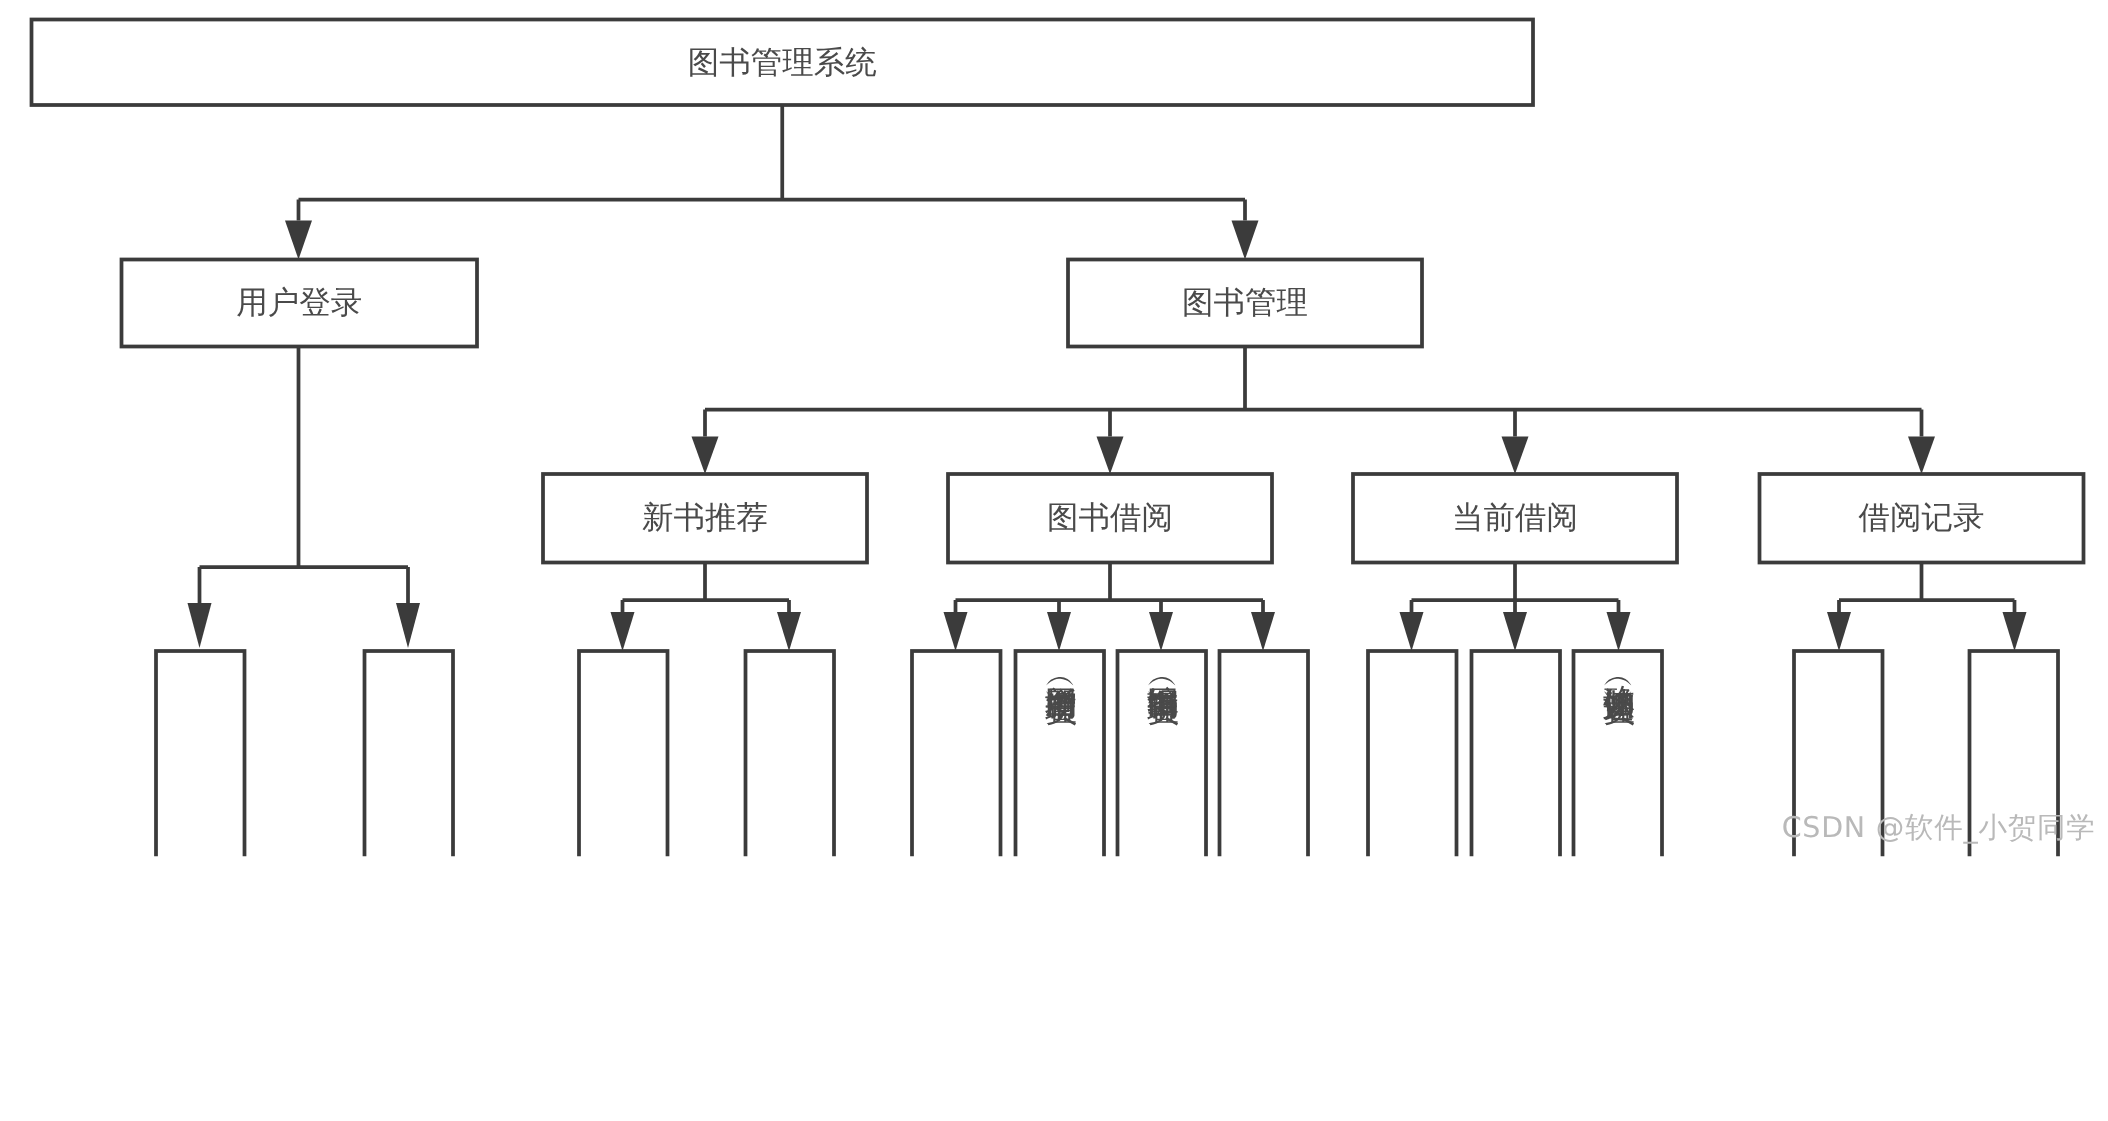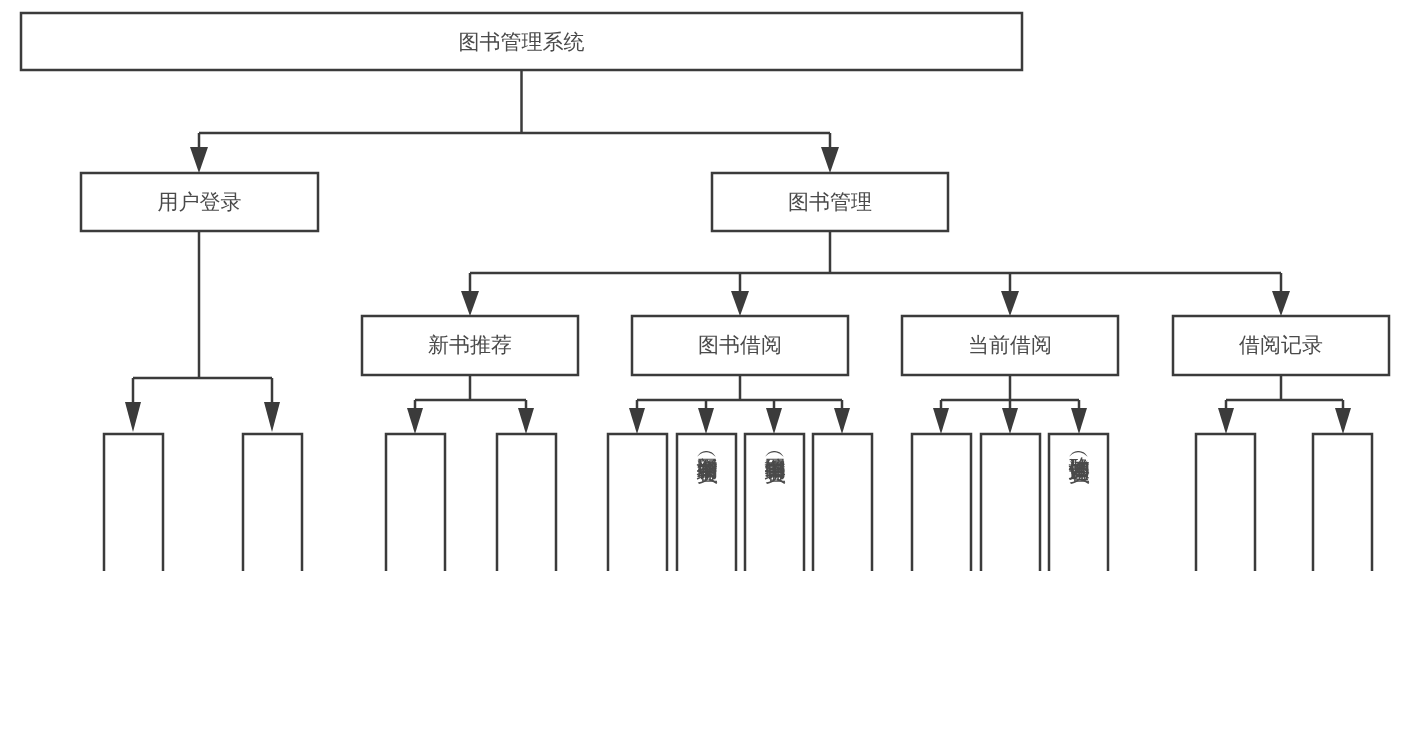--- a/index.html
+++ b/index.html
@@ -246,14 +246,15 @@
     <span class="leaf-label">确认归还（管理员）</span>
   </div>
 
   <div class="leaf-label-wrap" style="left:1196px; top:434px; width:59px; height:299px;">
     <span class="leaf-label">新增借阅记录</span>
   </div>
   <div class="leaf-label-wrap" style="left:1313px; top:434px; width:59px; height:299px;">
     <span class="leaf-label">查询借阅记录</span>
   </div>
 
+  <div class="watermark">CSDN @软件_小贺同学</div>
 
 </div>
 
 </body></html>

